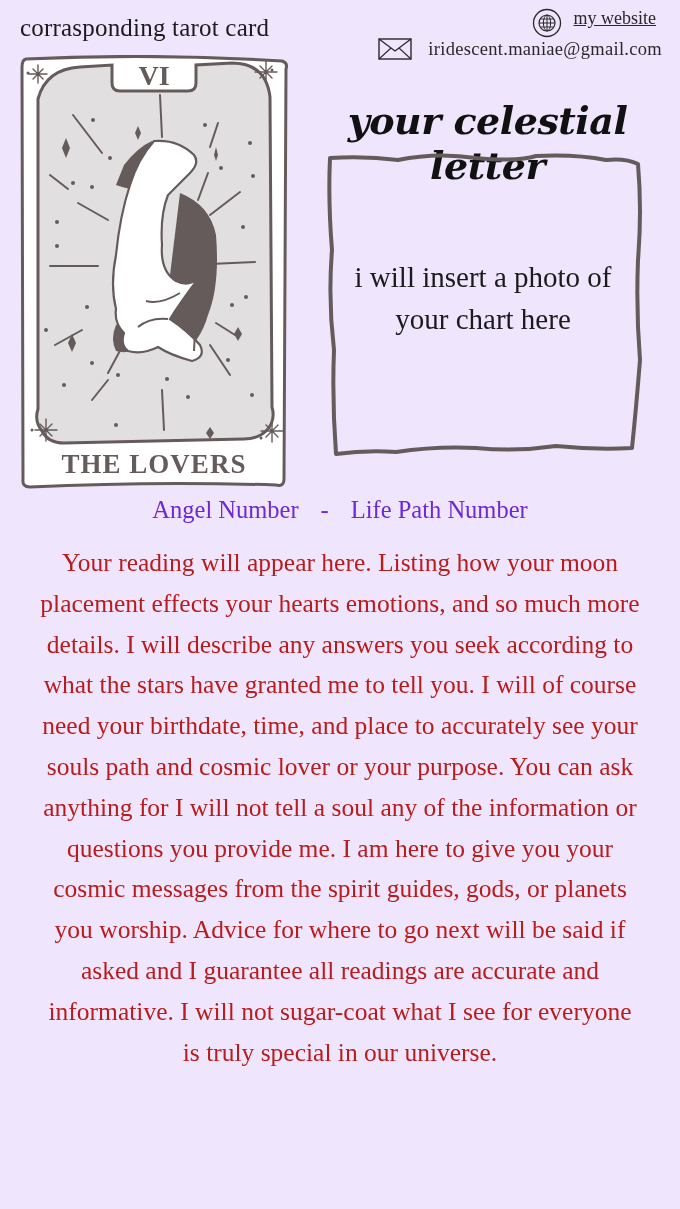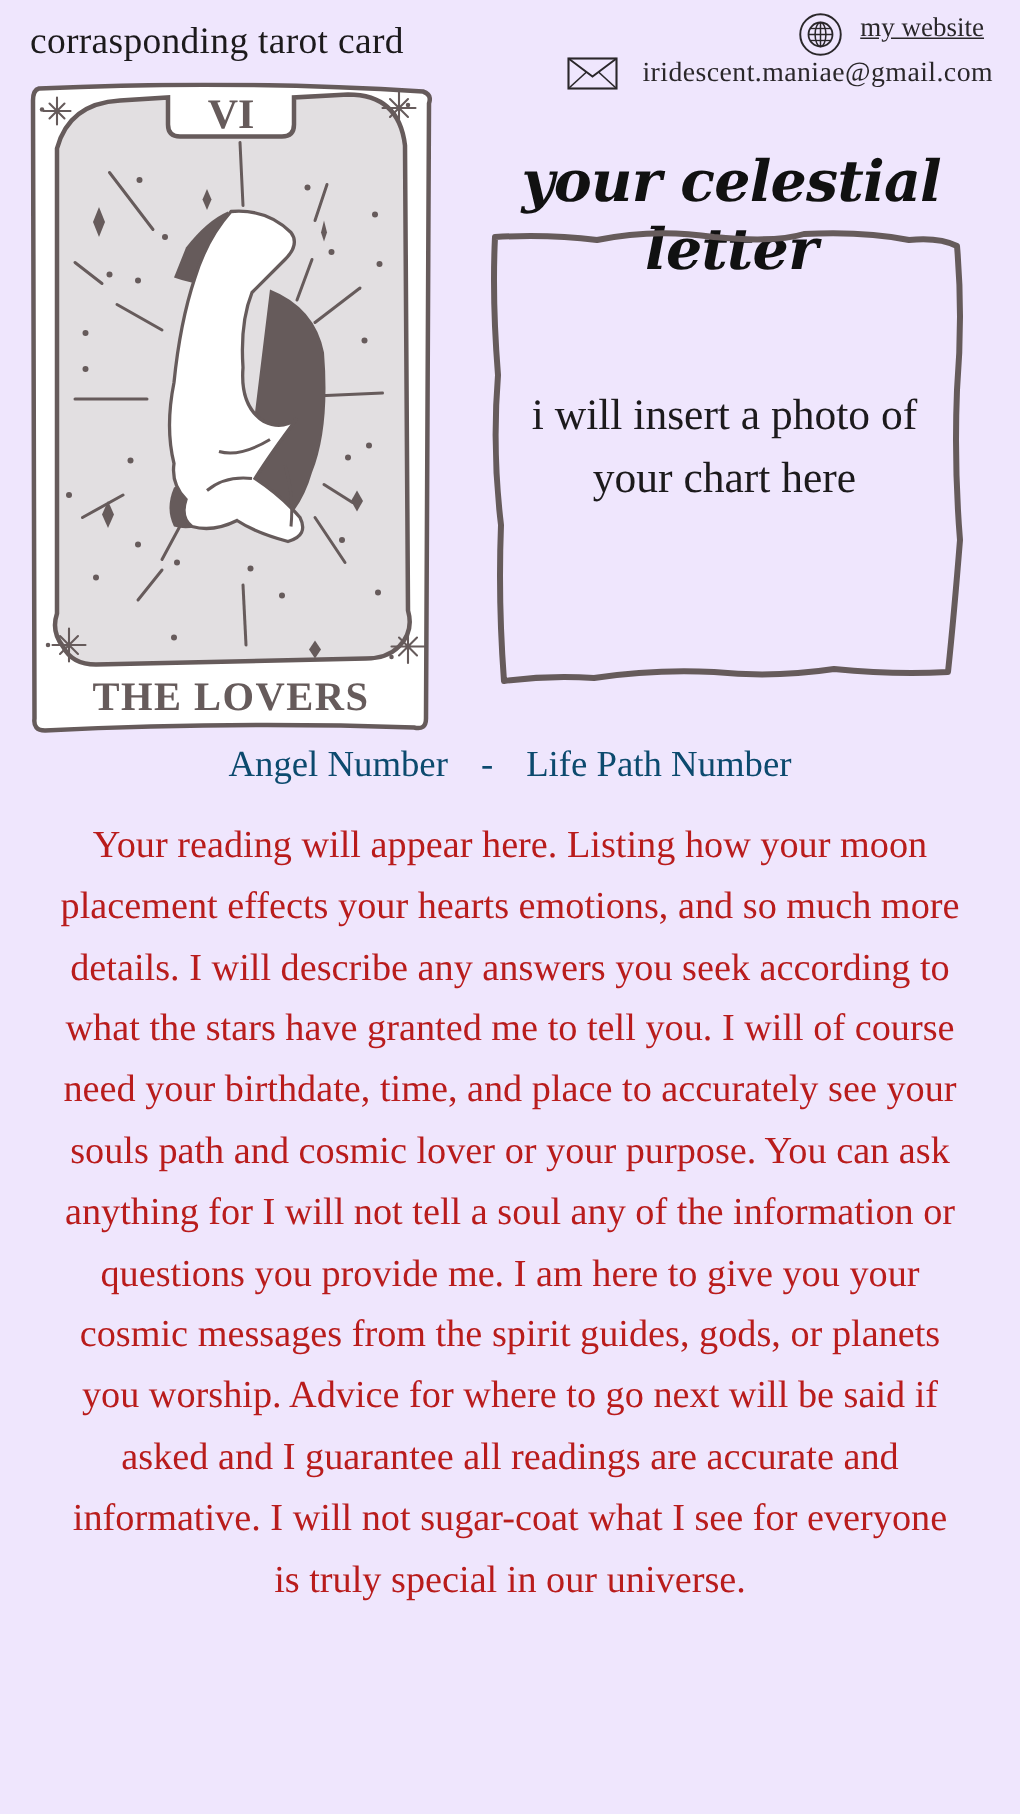--- a/index.html
+++ b/index.html
@@ -33,21 +33,21 @@
     font-size: 38px; color: #111; letter-spacing: -0.5px; margin-top: 24px;
   }
   .tarot { left: 20px; top: 55px; width: 268px; height: 435px; }
   .chart-box { left: 326px; top: 150px; width: 316px; height: 308px; }
   .chart-text {
     left: 330px; top: 256px; width: 306px; text-align: center;
     font-family: "Liberation Serif", serif; font-size: 29px; line-height: 42px; color: #1c1a1c;
   }
   .numbers {
     left: 0; top: 496px; width: 680px; text-align: center;
-    font-family: "Liberation Serif", serif; font-size: 24.5px; color: #0c4a6e;
+    font-family: "Liberation Serif", serif; font-size: 24.5px; color: #6d28d9;
   }
   .numbers span { display: inline-block; }
   .numbers .sep { margin: 0 22px; }
   .reading {
     left: 40px; top: 543px; width: 600px; text-align: center;
     font-family: "Liberation Serif", serif; font-size: 25.5px; line-height: 40.8px; color: #b91c1c;
   }
 </style>
 </head>
 <body>

